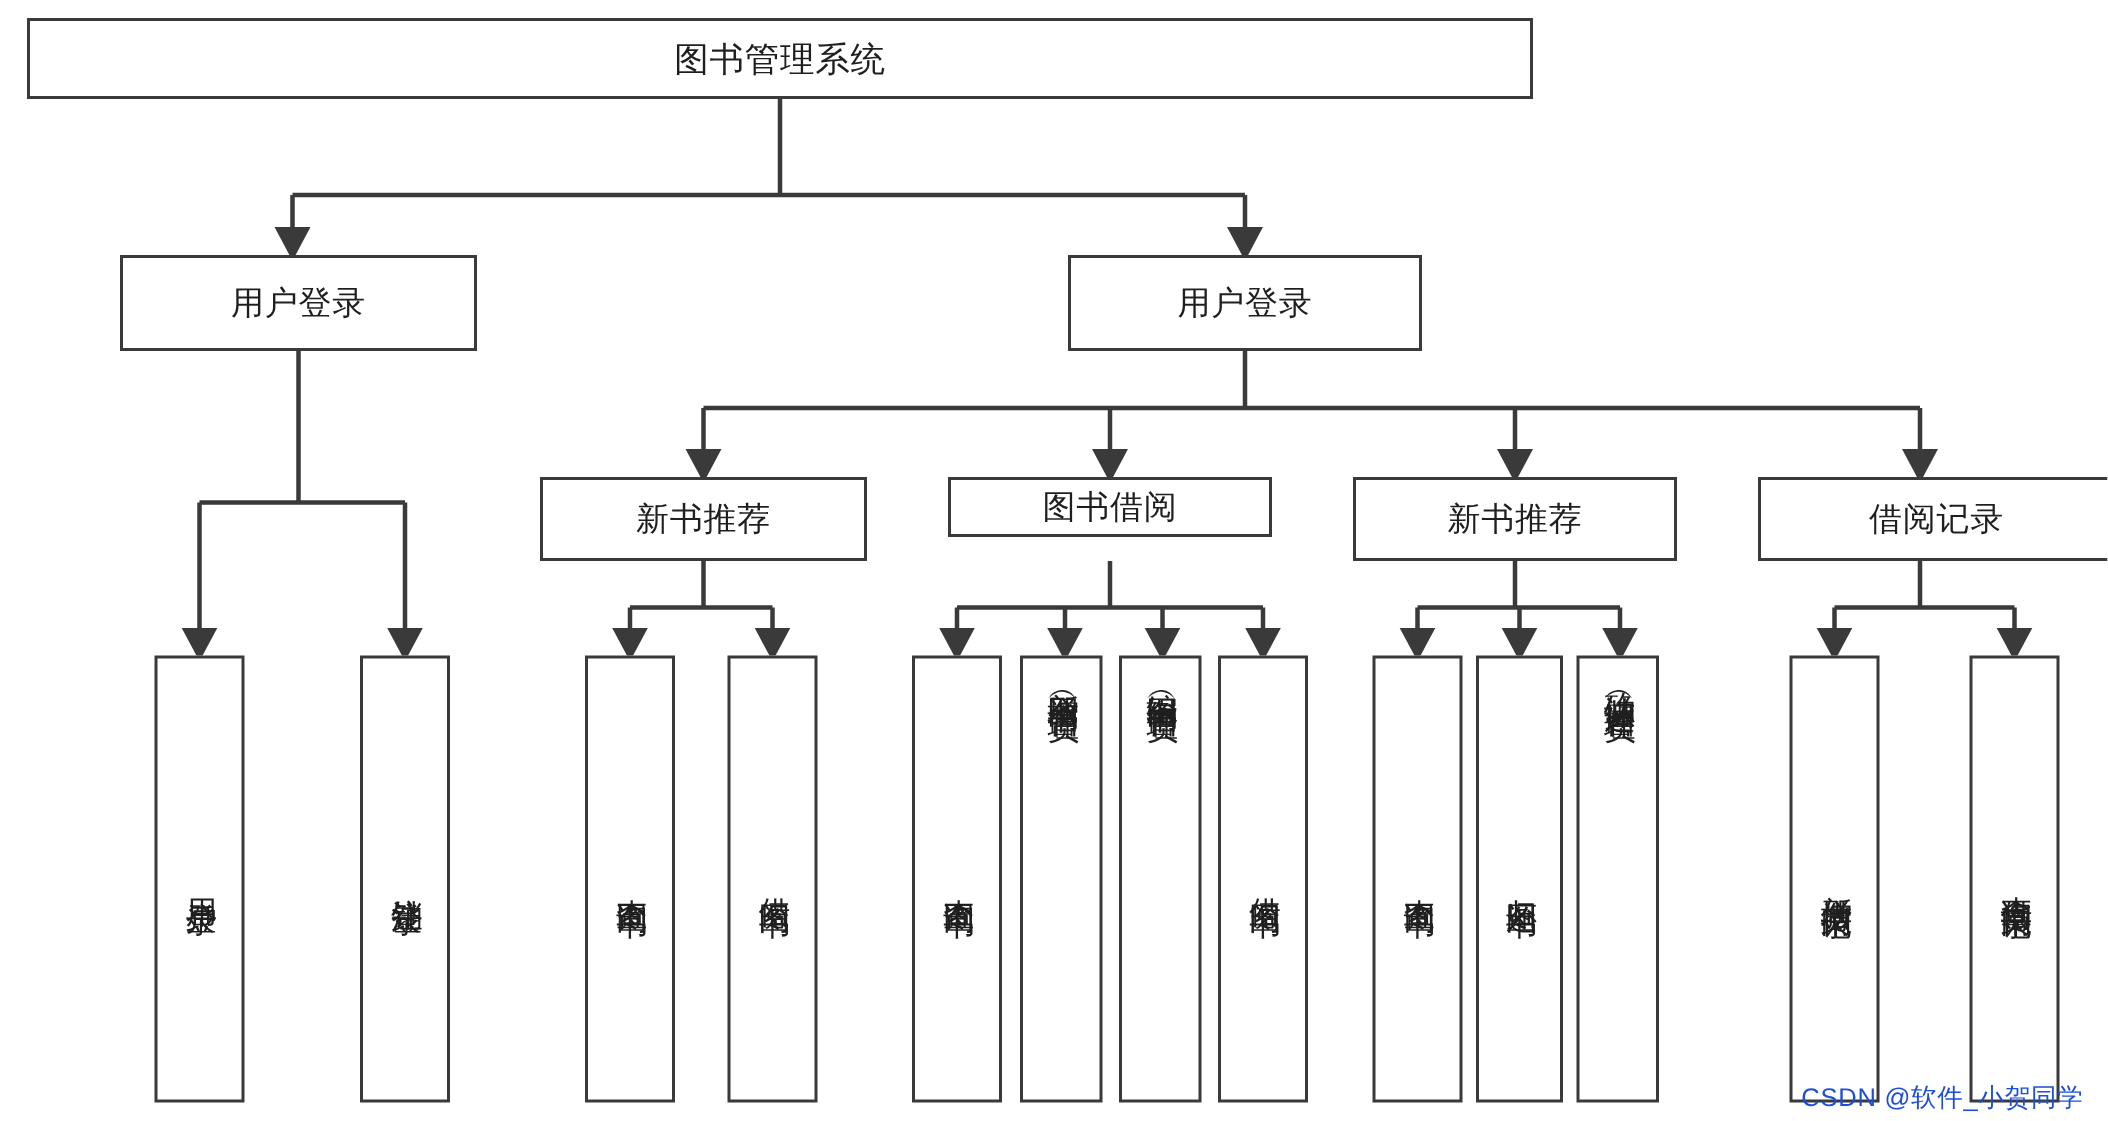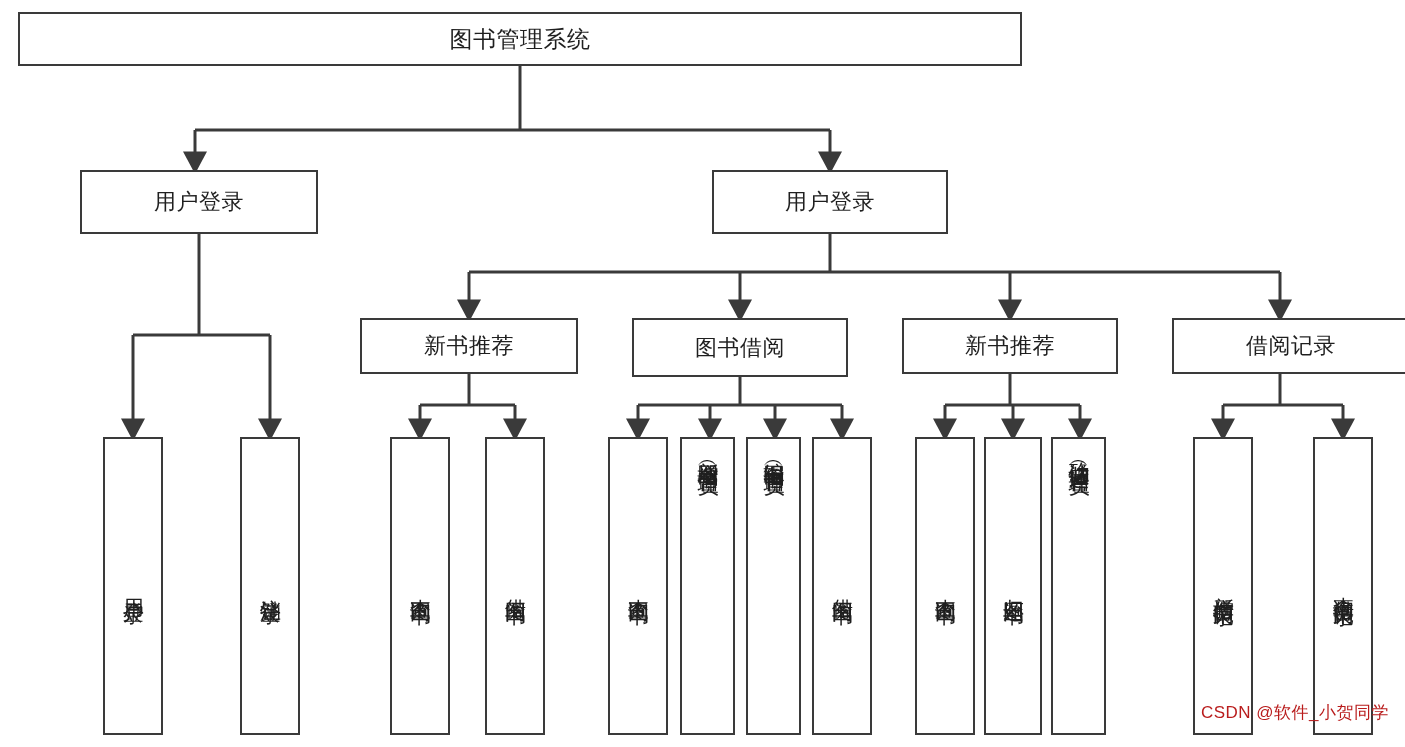--- a/index.html
+++ b/index.html
@@ -61,23 +61,23 @@
     letter-spacing: 2px;
     white-space: nowrap;
   }
   .node.v.centered {
     align-items: center;
     padding-top: 0;
   }
   .watermark {
     position: absolute;
     right: 16px;
-    bottom: 23px;
+    bottom: 4px;
     font-size: 17px;
-    color: #b91c1c;
+    color: #1d4ed8;
     white-space: nowrap;
     letter-spacing: 0.5px;
   }
 </style>
 </head>
 <body>
 
 <div id="canvas">
 
   <svg class="edges" viewBox="0 0 1405 747">
@@ -137,21 +137,21 @@
   <div class="node h" style="left:80px; top:170px; width:238px; height:64px;">
     <span class="label">用户登录</span>
   </div>
   <div class="node h" style="left:712px; top:170px; width:236px; height:64px;">
     <span class="label">用户登录</span>
   </div>
 
   <div class="node h" style="left:360px; top:318px; width:218px; height:56px;justify-content:center;">
     <span class="label">新书推荐</span>
   </div>
-  <div class="node h" style="left:632px; top:318px; width:216px; height:59px;">
+  <div class="node h" style="left:632px; top:318px; width:216px; height:40px;">
     <span class="label">图书借阅</span>
   </div>
   <div class="node h" style="left:902px; top:318px; width:216px; height:56px;">
     <span class="label">新书推荐</span>
   </div>
   <div class="node h" style="left:1172px; top:318px; width:238px; height:56px;">
     <span class="label">借阅记录</span>
   </div>
 
   <div class="node v centered" style="left:103px; top:437px; width:60px; height:298px;">

